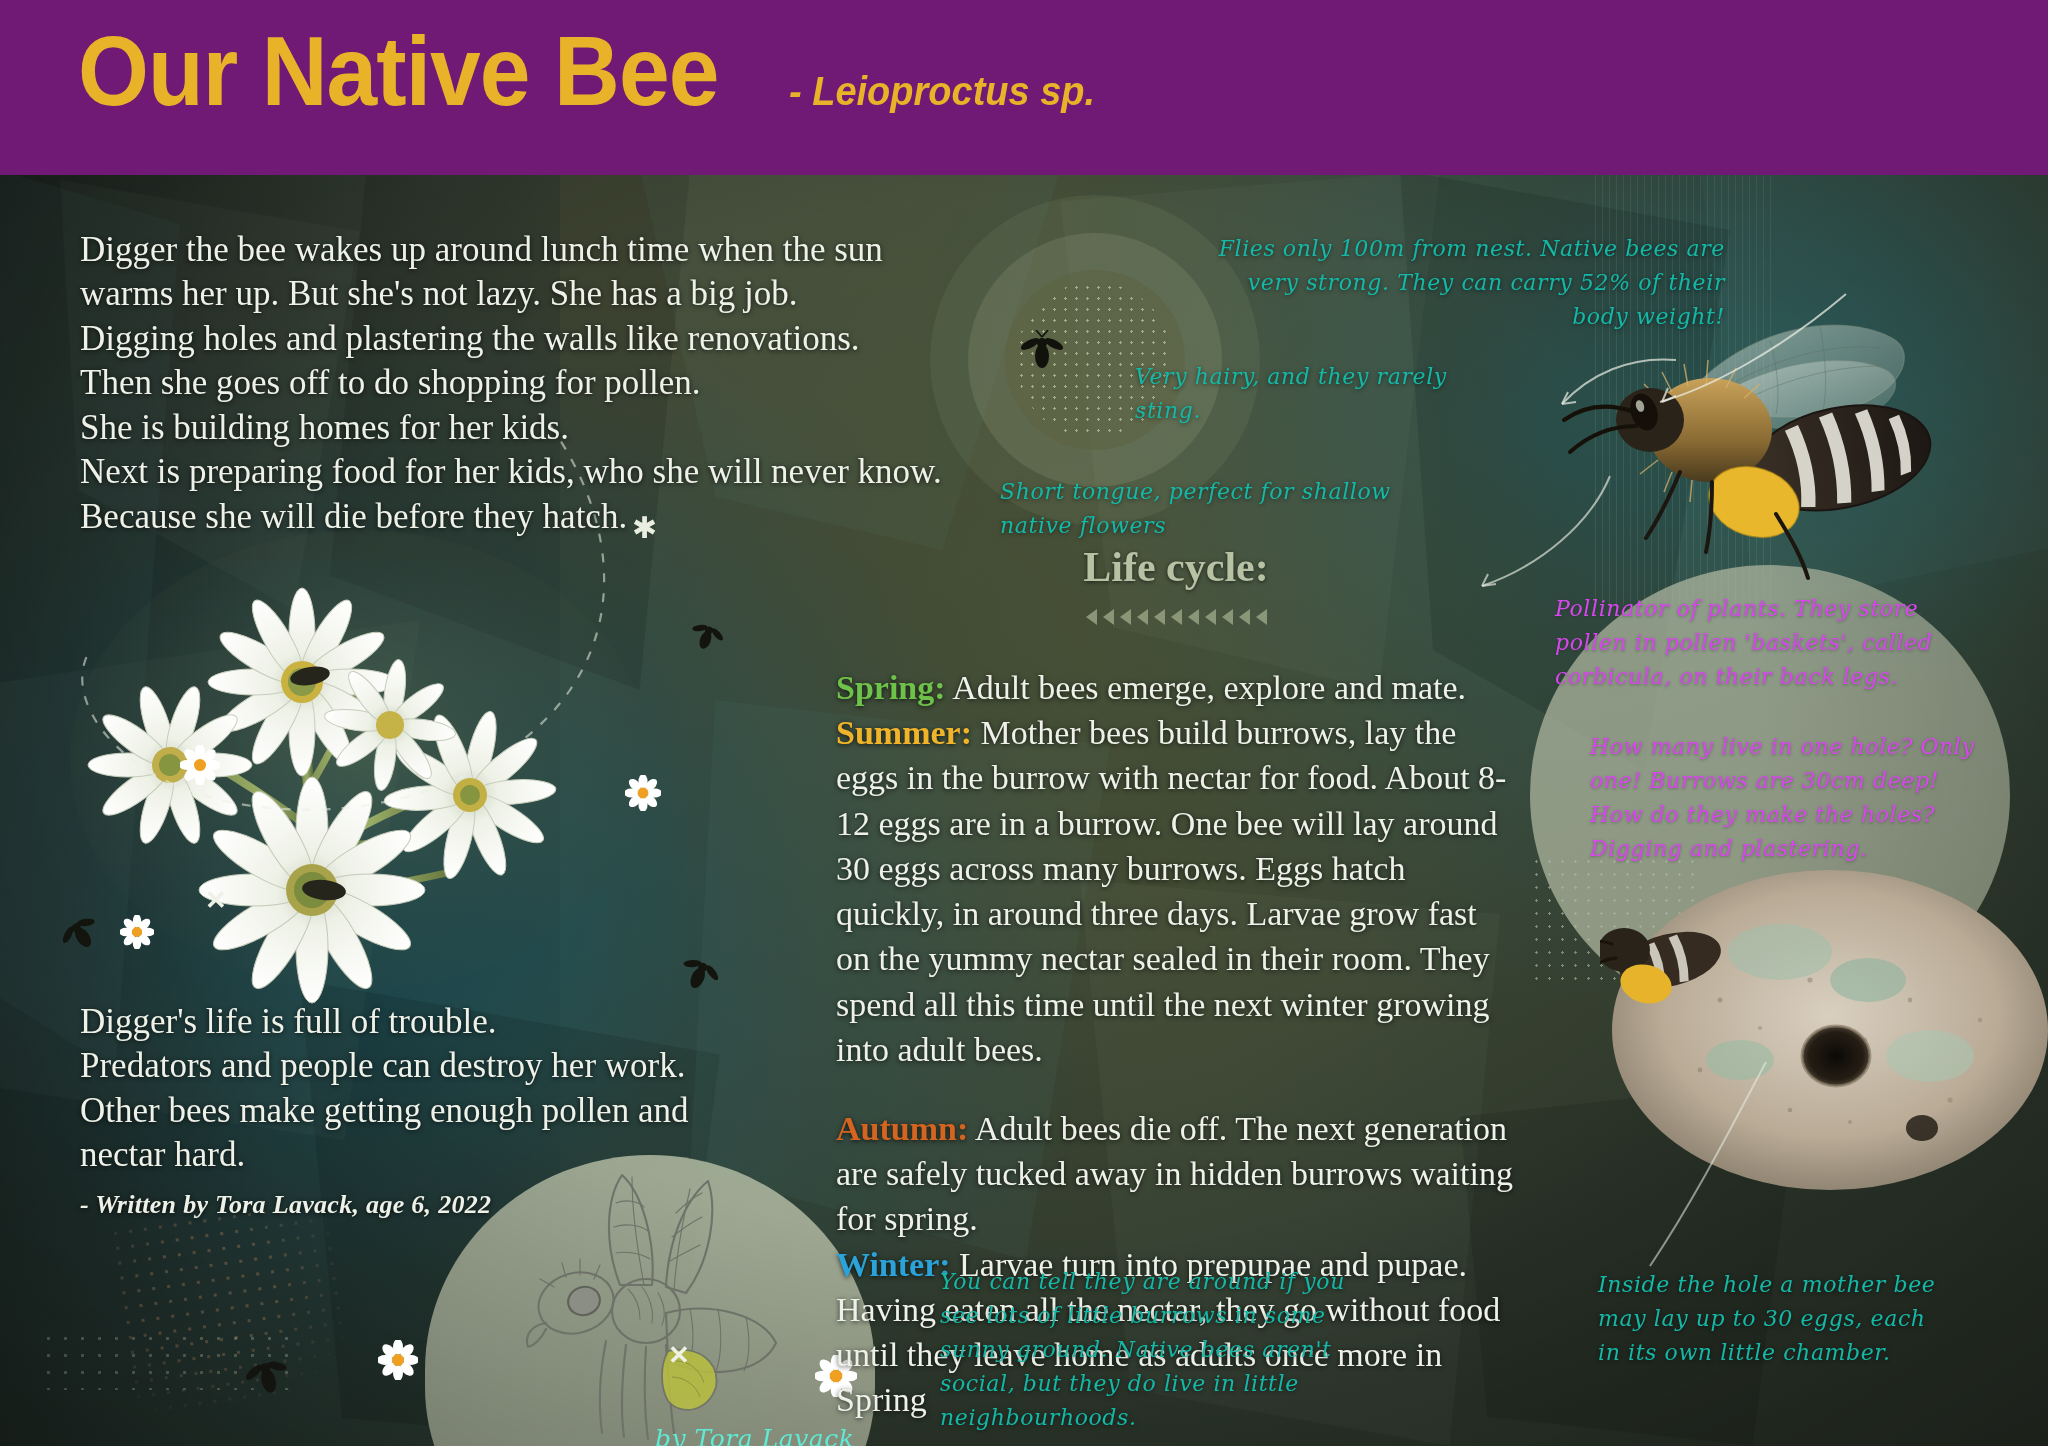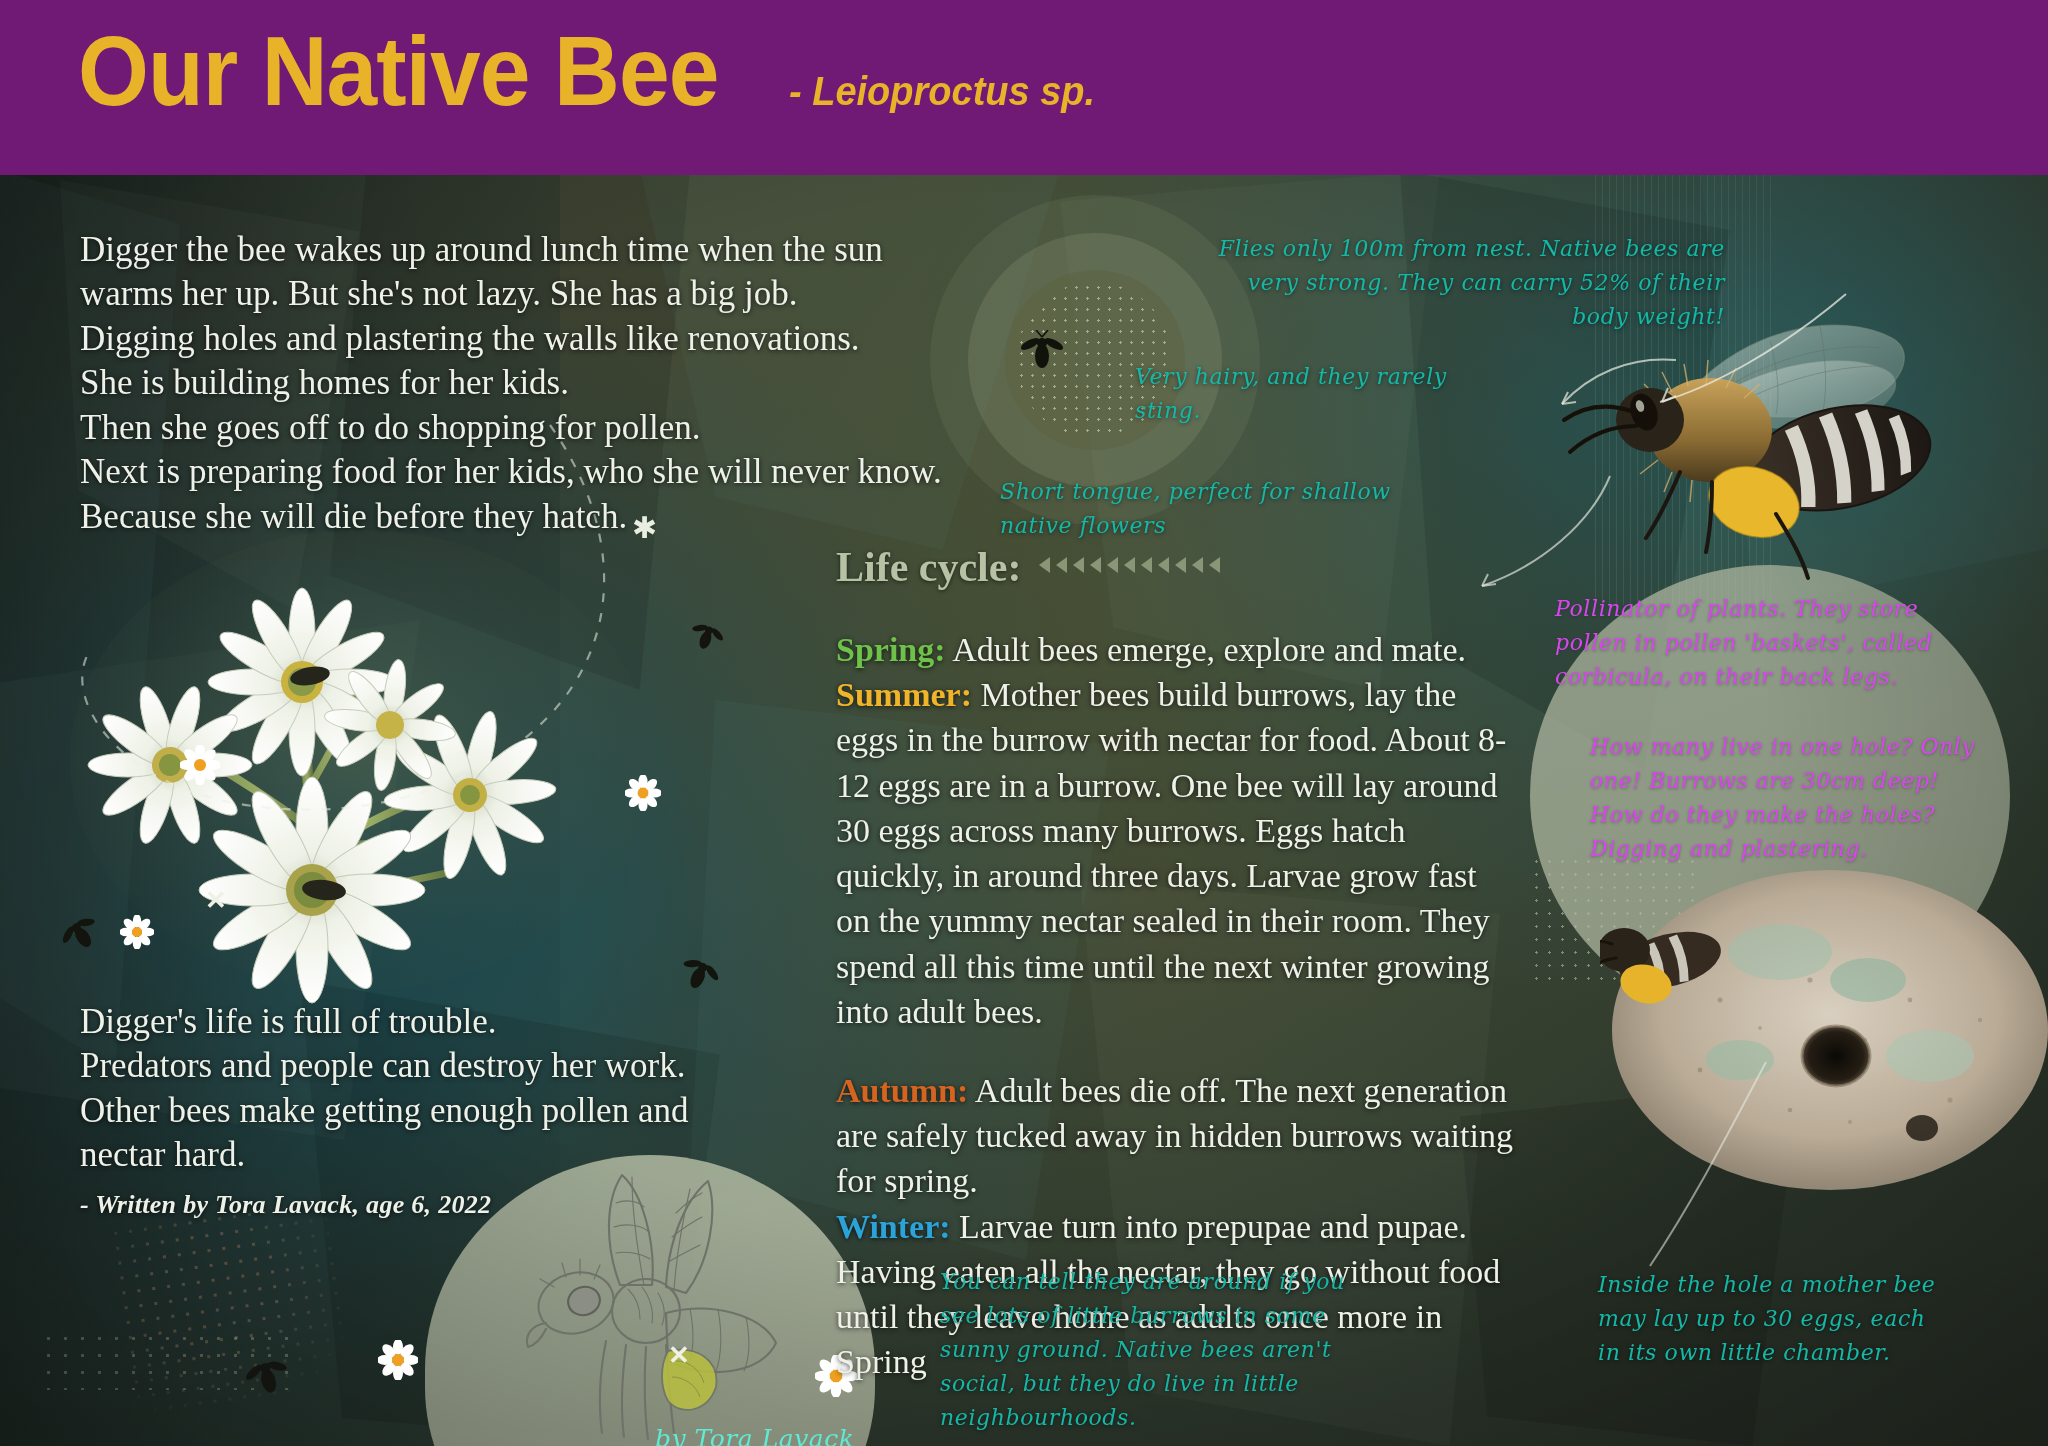--- a/index.html
+++ b/index.html
@@ -91,21 +91,21 @@
   
   .story-top{position:absolute;left:80px;top:228px;width:900px;z-index:20;
     font-family:"Liberation Serif",serif;font-size:35px;line-height:1.27;color:#eef1e8;
     text-shadow:0 1px 5px rgba(0,0,0,.75);}
   .story-bottom{position:absolute;left:80px;top:1000px;width:680px;z-index:20;
     font-family:"Liberation Serif",serif;font-size:35px;line-height:1.27;color:#eef1e8;
     text-shadow:0 1px 5px rgba(0,0,0,.75);}
   .byline{margin-top:10px;font-size:26px;font-style:italic;font-weight:bold;letter-spacing:.3px;}
 
   .lifecycle{position:absolute;left:836px;top:543px;width:680px;z-index:20;}
-  .lc-head{display:flex;align-items:center;gap:18px;}
+  .lc-head{display:flex;align-items:center;gap:18px;flex-direction:column;}
   .lc-title{font-family:"Liberation Serif",serif;font-weight:bold;font-size:42px;color:#b7c2a5;
     text-shadow:0 1px 4px rgba(0,0,0,.6);}
   .arrows{display:flex;gap:6px;padding-bottom:4px;}
   .arrows i{width:0;height:0;border-top:8px solid transparent;border-bottom:8px solid transparent;
     border-right:11px solid rgba(150,162,130,.85);display:block;}
   .lc-body{margin-top:36px;font-family:Liberation Serif, serif;font-size:34px;line-height:1.33;
     color:#eef1e8;text-shadow:0 1px 5px rgba(0,0,0,.75);}
   .lc-body p{margin:0 0 34px 0;}
   .lc-body p:last-child{margin-bottom:0;}
   .season{font-weight:bold;}
@@ -653,22 +653,22 @@
   <div class="leader" style="left:1610px;top:1060px;">
     <svg width="200" height="220" viewBox="0 0 200 220">
       <path d="M156 2 C120 70 84 140 40 206" fill="none" stroke="rgba(235,238,228,.55)" stroke-width="2"></path>
     </svg>
   </div>
 
   <div class="story-top">
     <div>Digger the bee wakes up around lunch time when the sun</div>
     <div>warms her up. But she's not lazy. She has a big job.</div>
     <div>Digging holes and plastering the walls like renovations.</div>
+    <div>Then she goes off to do shopping for pollen.</div>
     <div>She is building homes for her kids.</div>
-    <div>Then she goes off to do shopping for pollen.</div>
     <div>Next is preparing food for her kids, who she will never know.</div>
     <div>Because she will die before they hatch.</div>
   </div>
 
   <div class="story-bottom">
     <div>Digger's life is full of trouble.</div>
     <div>Predators and people can destroy her work.</div>
     <div>Other bees make getting enough pollen and</div>
     <div>nectar hard.</div>
     <div class="byline">- Written by Tora Lavack, age 6, 2022</div>

